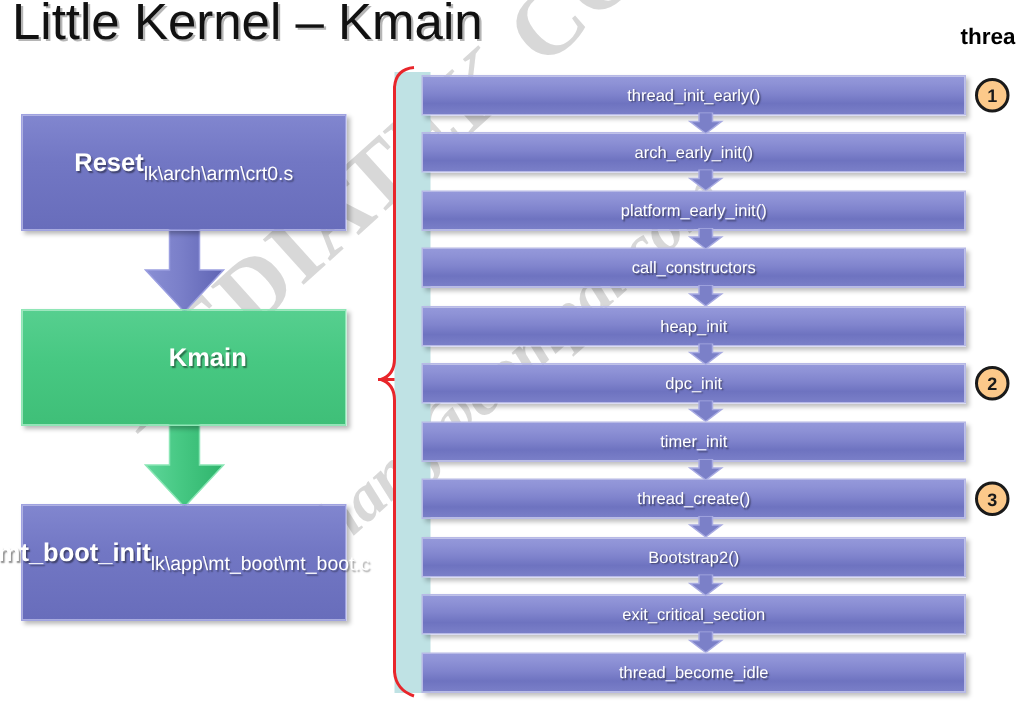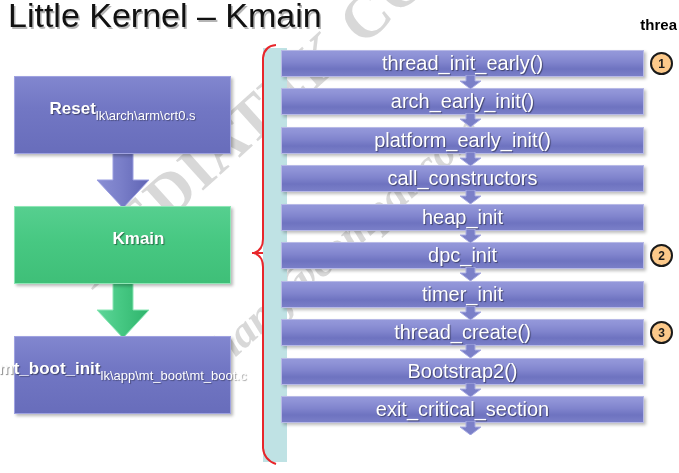--- a/index.html
+++ b/index.html
@@ -144,21 +144,21 @@
     border: 1px solid #b7b9e6;
     background: linear-gradient(180deg,
         #9498da 0%, #8e92d6 18%, #8084cd 46%, #6e73c0 72%, #7a7fc8 100%);
     box-shadow: 2px 2px 3px rgba(0,0,0,.26);
     display: flex;
     align-items: center;
     justify-content: center;
   }
   .rbox span {
     color: #ffffff;
-    font-size: 20px;
+    font-size: 11px;
     text-shadow: 1px 1px 1px rgba(0,0,0,.45);
     white-space: nowrap;
   }
 
   .rarrow {
     position: absolute;
     left: 458px;
     width: 25px;
     height: 14px;
     z-index: 5;
@@ -269,20 +269,23 @@
     </div>
   <div class="rbox" style="top:319px">
       <span>thread_create()</span>
     </div>
   <div class="rbox" style="top:358px">
       <span>Bootstrap2()</span>
     </div>
   <div class="rbox" style="top:396px">
       <span>exit_critical_section</span>
     </div>
+  <div class="rbox" style="top:435px">
+      <span>thread_become_idle</span>
+    </div>
 
   <div class="rarrow" style="top:75px">
       <svg viewBox="0 0 25 14">
         <path d="M8 0 L17 0 L17 6 L23 6 L12.5 14 L2 6 L8 6 Z" fill="#7b80c8" stroke="#a8abe2" stroke-width="1"></path>
       </svg>
     </div>
   <div class="rarrow" style="top:113px">
       <svg viewBox="0 0 25 14">
         <path d="M8 0 L17 0 L17 6 L23 6 L12.5 14 L2 6 L8 6 Z" fill="#7b80c8" stroke="#a8abe2" stroke-width="1"></path>
       </svg>

